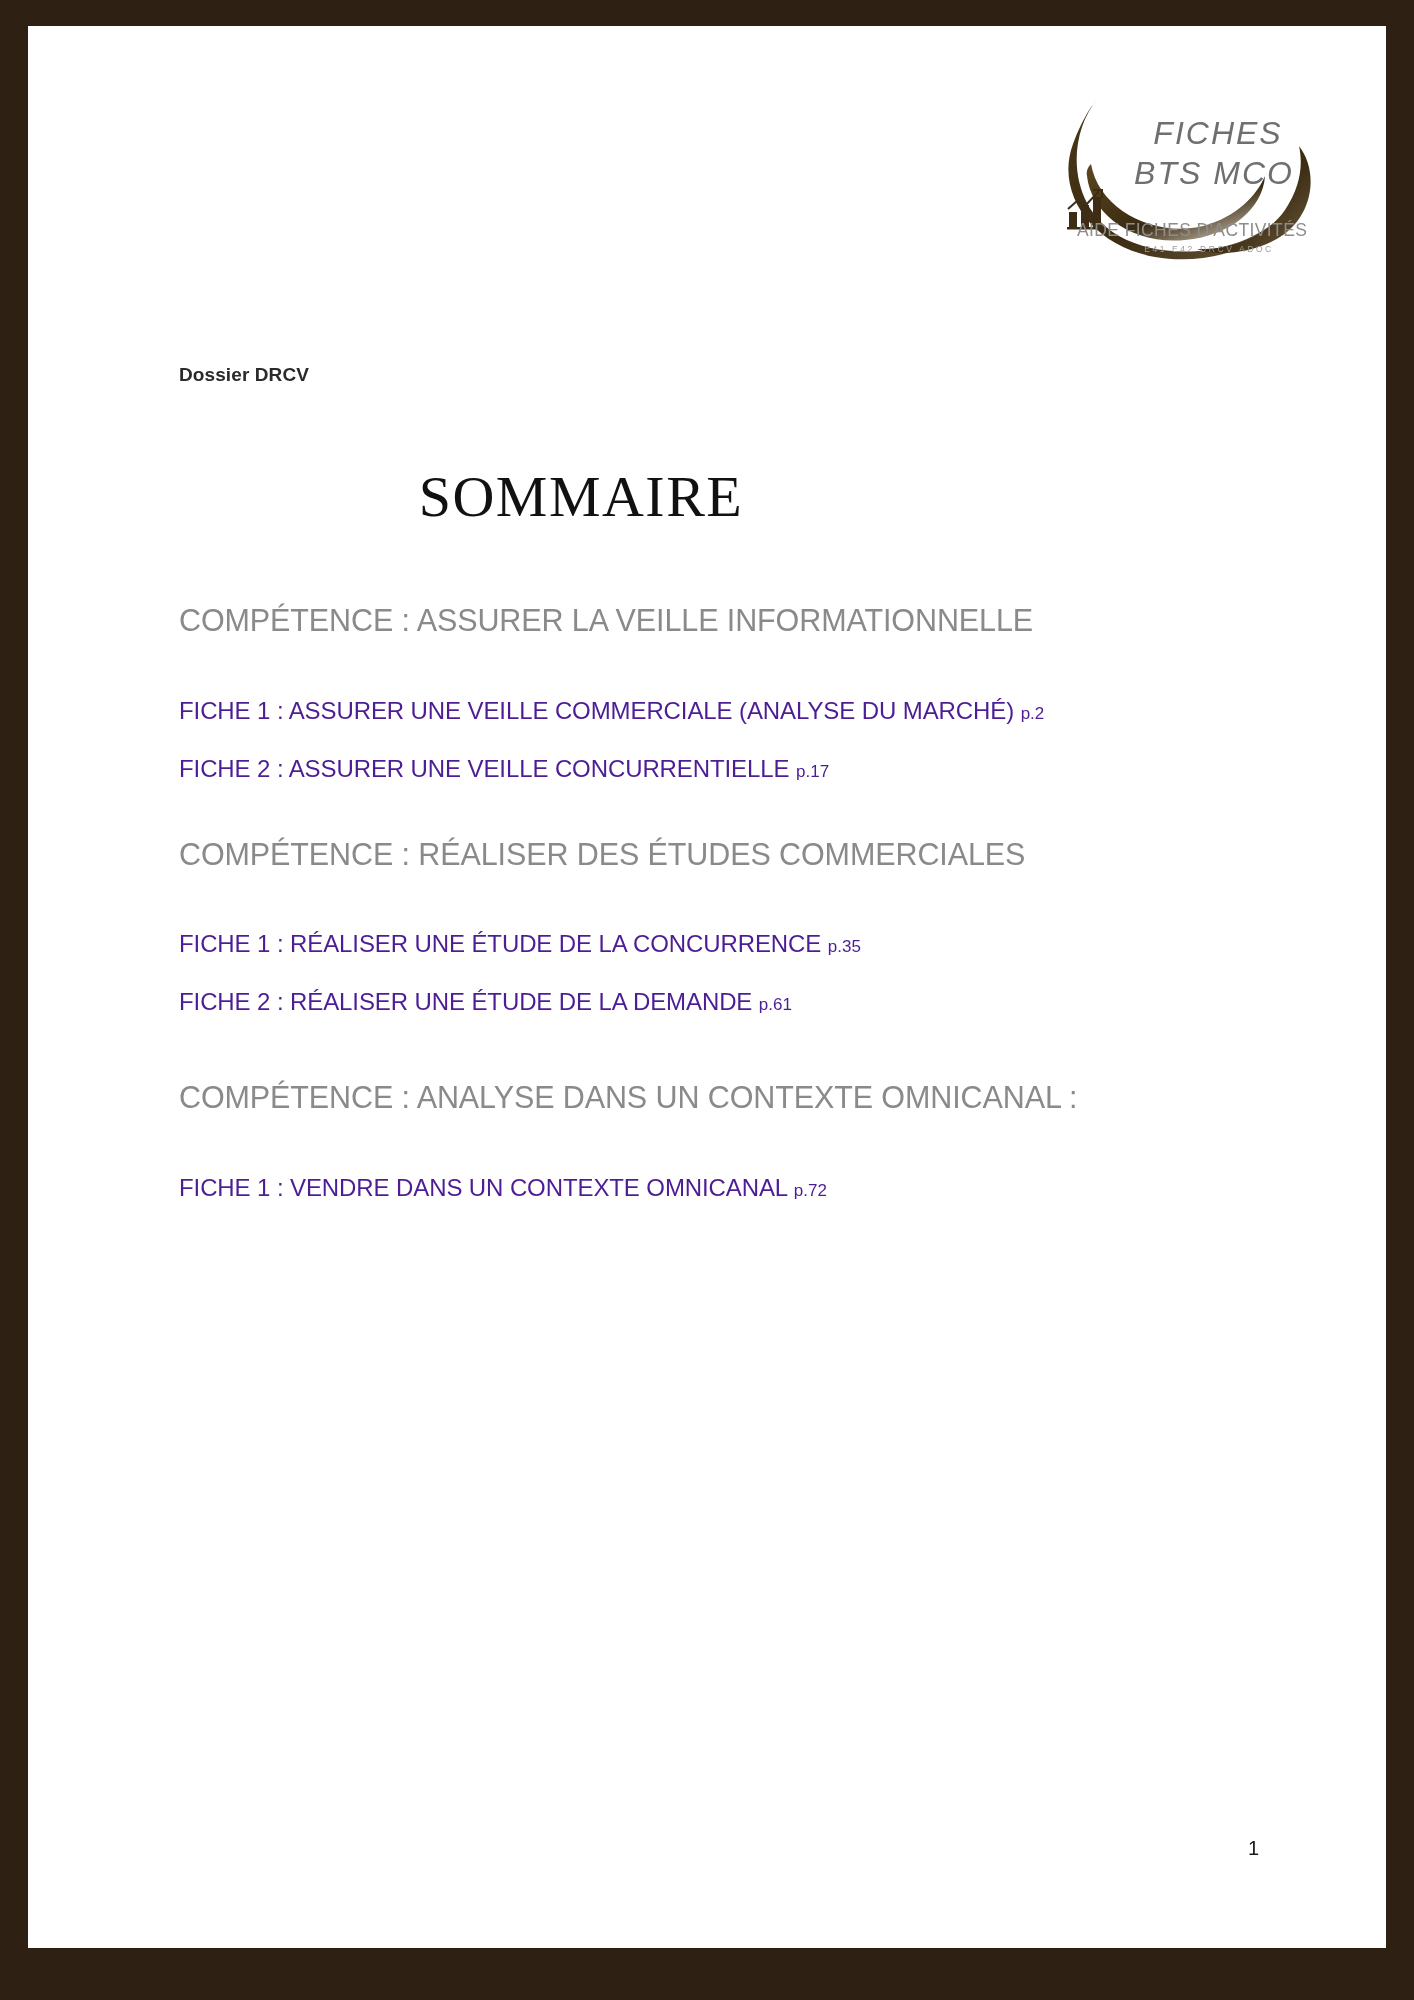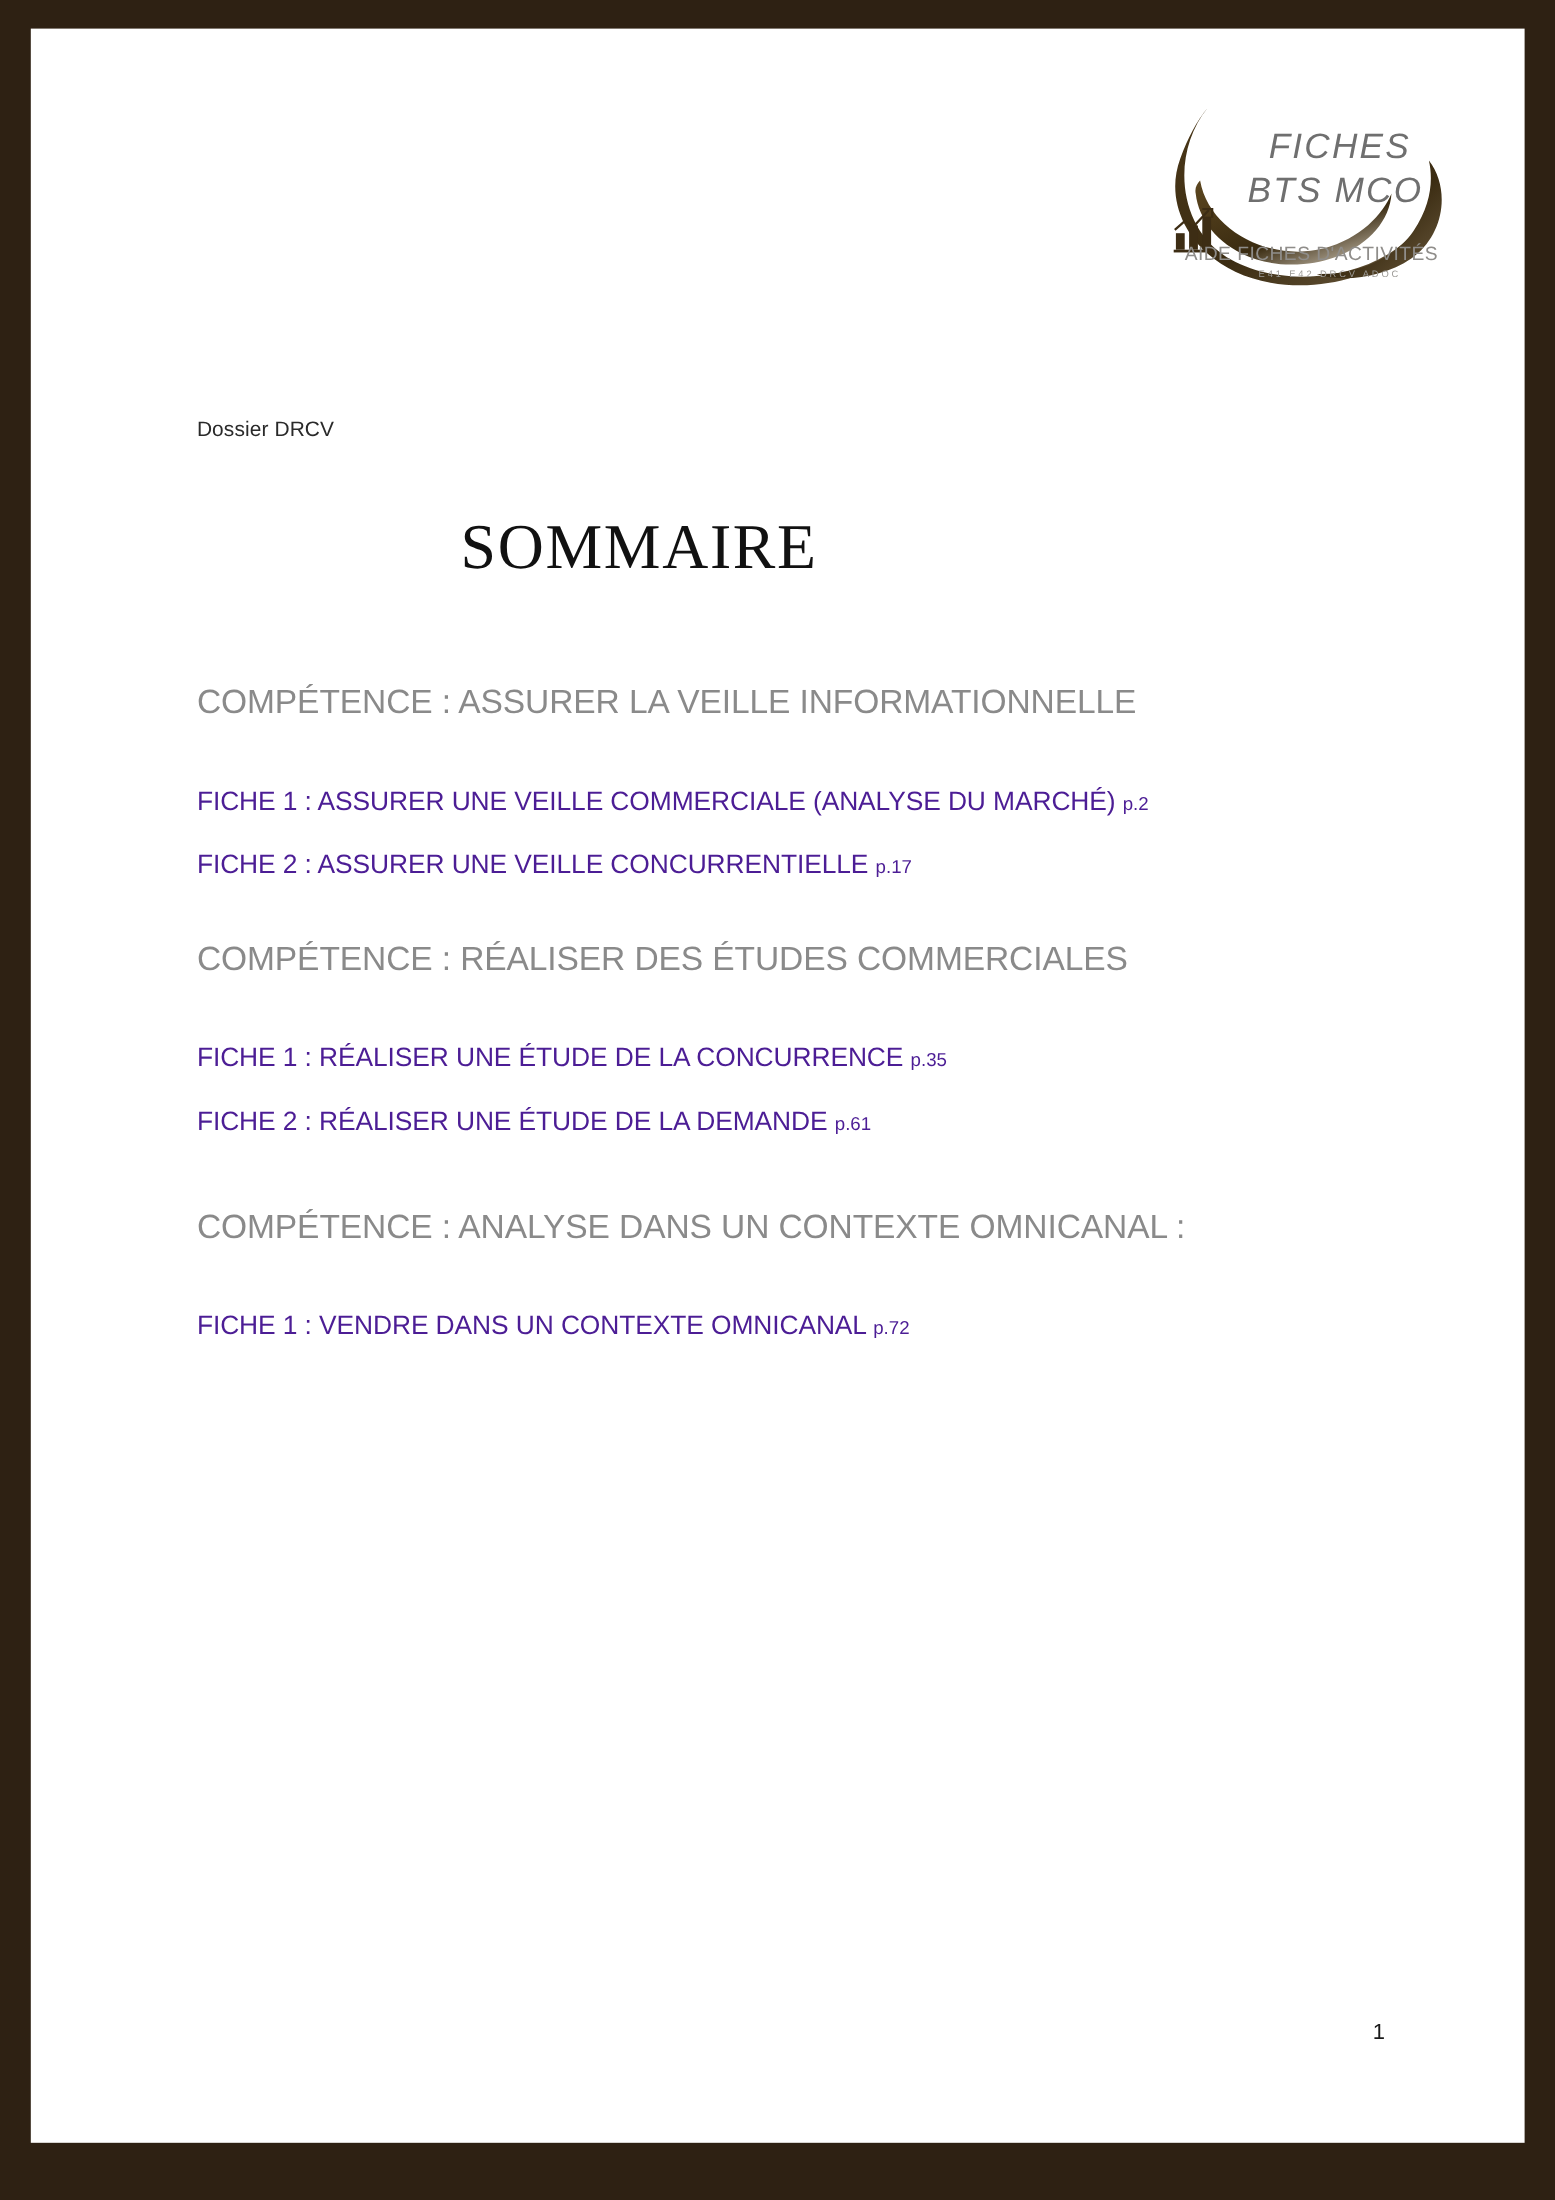--- a/index.html
+++ b/index.html
@@ -94,24 +94,25 @@
   .logo-chart {
     position: absolute;
     left: 12px;
     top: 120px;
   }
 
   
   .doc-header {
     position: absolute;
     left: 151px;
-    top: 354px;
+    top: 338px;
     font-size: 19px;
     color: #2a2a2a;
     letter-spacing: 0.1px;
+    font-weight: bold;
   }
 
   .doc-title {
     position: absolute;
     left: 0;
     top: 437px;
     width: 100%;
     text-align: center;
     font-family: "Liberation Serif", serif;
     font-size: 58px;
@@ -119,21 +120,20 @@
     color: #111111;
     letter-spacing: 1.5px;
     transform: translateX(-126px);
   }
 
   .toc {
     position: absolute;
     left: 151px;
     top: 578px;
     width: 1080px;
-    margin-top: 18px;
   }
 
   .competence {
     font-size: 30.5px;
     color: #8a8a8a;
     font-weight: 400;
     letter-spacing: -0.1px;
     white-space: nowrap;
     line-height: 1.1;
   }

